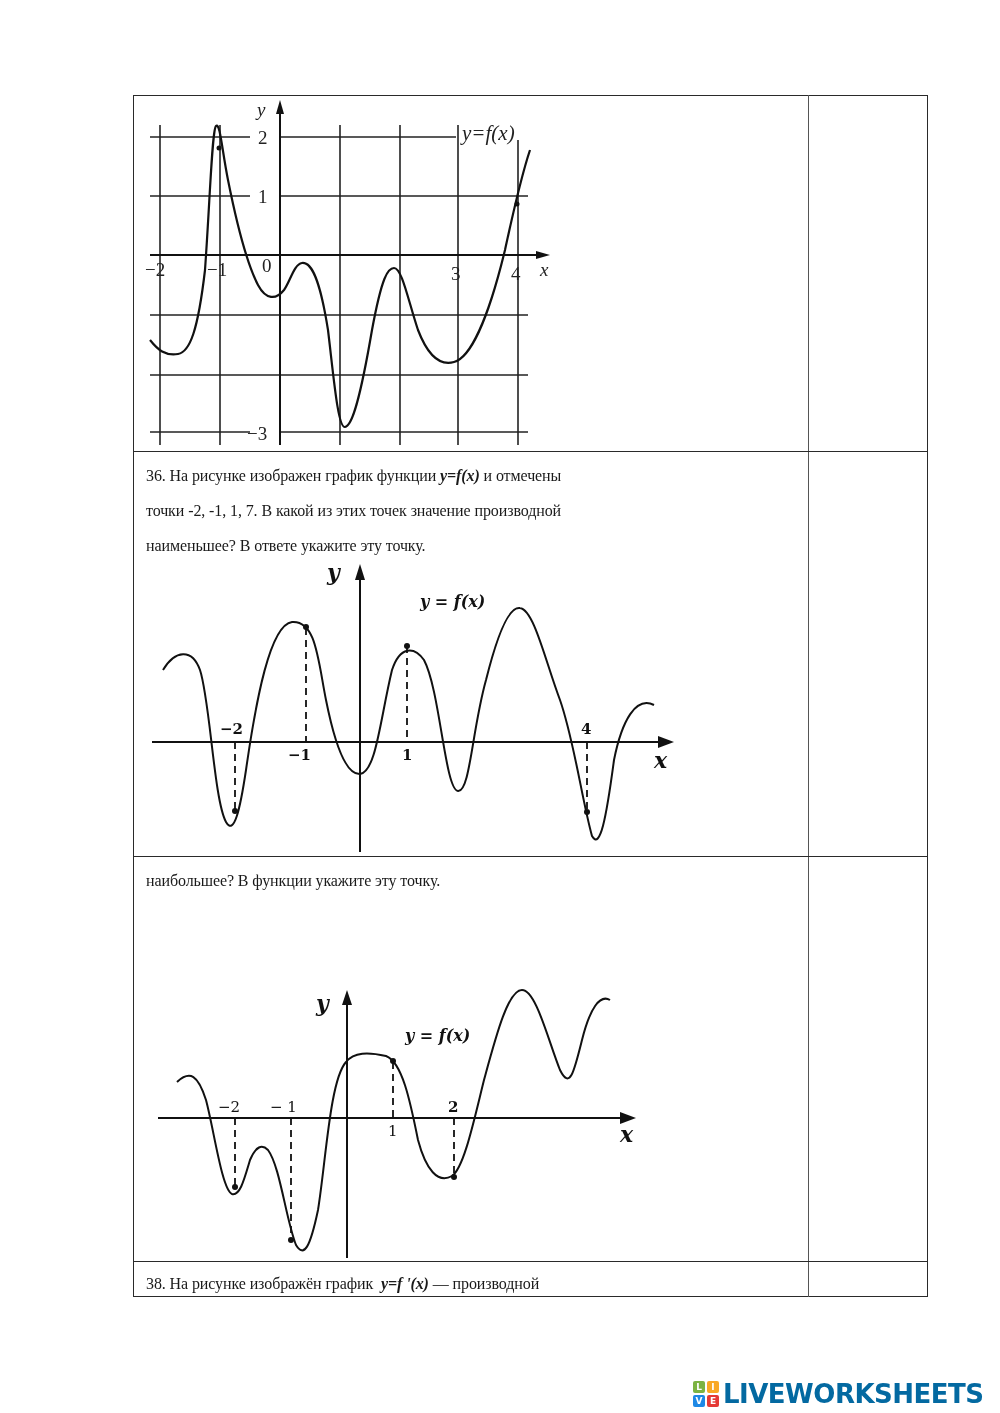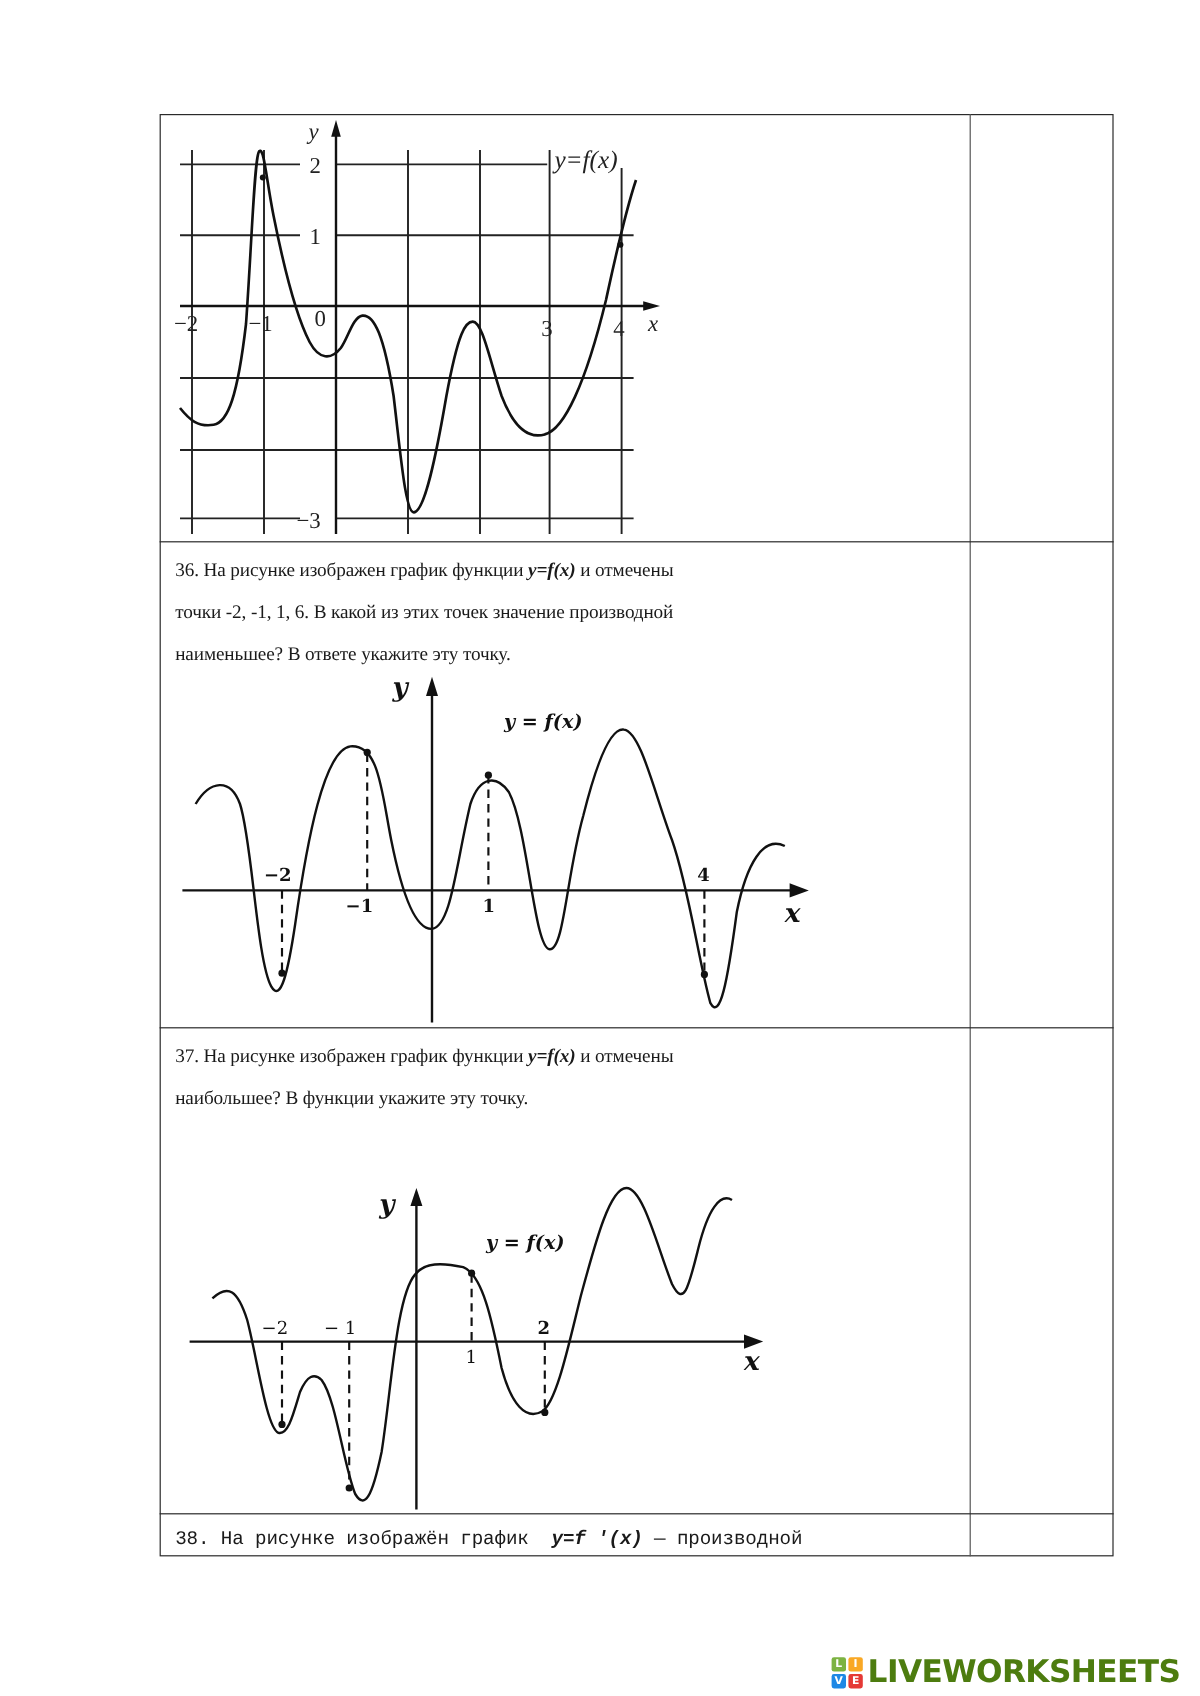--- a/index.html
+++ b/index.html
@@ -12,21 +12,21 @@
             border-left: 1.5px solid #555; }
     .hdiv { position: absolute; left: 133px; width: 795px; height: 0; border-top: 1.5px solid #2a2a2a; }
     .qtext { position: absolute; left: 146px; width: 650px; font-size: 16px; line-height: 35px;
              letter-spacing: -0.1px; }
     .qtext b i, .qtext i b { font-weight: bold; font-style: italic; }
     svg { position: absolute; overflow: visible; }
     .logo { position: absolute; left: 693px; top: 1378px; height: 32px; display: flex; align-items: center; }
     .logo-grid { display: grid; grid-template-columns: 12px 12px; grid-template-rows: 12px 12px; gap: 2px; margin-right: 4px; }
     .logo-grid span { display: flex; align-items: center; justify-content: center; font-family: "DejaVu Sans", sans-serif;
                       font-size: 9px; font-weight: bold; color: #fff; border-radius: 2px; }
-    .logo-text { font-family: "DejaVu Sans", sans-serif; font-weight: bold; font-size: 26px; color: #4d7c0f; letter-spacing: -0.5px; }
+    .logo-text { font-family: "DejaVu Sans", sans-serif; font-weight: bold; font-size: 26px; color: #0369a1; letter-spacing: -0.5px; }
   </style>
 </head>
 <body>
 
 <div class="page">
 
   <div class="tbl"></div>
   <div class="vdiv"></div>
   <div class="hdiv" style="top:451px"></div>
   <div class="hdiv" style="top:856px"></div>
@@ -77,21 +77,21 @@
       <text x="258" y="203">1</text>
       <text x="247" y="440">−3</text>
       <text x="540" y="276" font-style="italic">x</text>
       <text x="257" y="116" font-style="italic">y</text>
       <text x="462" y="140" font-style="italic" font-size="21">y=f(x)</text>
     </g>
   </svg>
 
   <div class="qtext" style="top:458px;">
     <div><span>36.</span> <span>На рисунке изображен график функции </span><b><i>y=f(x)</i></b><span> и отмечены</span></div>
-    <div>точки -2, -1, 1, 6. В какой из этих точек значение производной</div>
+    <div>точки -2, -1, 1, 7. В какой из этих точек значение производной</div>
     <div>наименьшее? В ответе укажите эту точку.</div>
   </div>
 
   <svg width="540" height="300" style="left:140px;top:555px;" viewBox="140 555 540 300">
     <g stroke="#111" stroke-width="2" fill="none">
       <line x1="152" y1="742" x2="662" y2="742"></line>
       <line x1="360" y1="852" x2="360" y2="575"></line>
     </g>
     <polygon points="360,564 355,580 365,580" fill="#111"></polygon>
     <polygon points="674,742 658,736 658,748" fill="#111"></polygon>
@@ -111,21 +111,20 @@
       <text x="288" y="760">−1</text>
       <text x="402" y="760">1</text>
       <text x="581" y="734">4</text>
       <text x="654" y="768" font-size="22" font-style="italic">x</text>
       <text x="327" y="580" font-size="22" font-style="italic">y</text>
       <text x="420" y="607" font-size="16" font-style="italic">y = f(x)</text>
     </g>
   </svg>
 
   <div class="qtext" style="top:863px;">
-    <div><span>37.</span> <span>На рисунке изображен график функции </span><b><i>y=f(x)</i></b><span> и отмечены</span></div>
     <div>наибольшее? В функции укажите эту точку.</div>
   </div>
 
   <svg width="490" height="290" style="left:150px;top:975px;" viewBox="150 975 490 290">
     <g stroke="#111" stroke-width="2" fill="none">
       <line x1="158" y1="1118" x2="624" y2="1118"></line>
       <line x1="347" y1="1258" x2="347" y2="1000"></line>
     </g>
     <polygon points="347,990 342,1005 352,1005" fill="#111"></polygon>
     <polygon points="636,1118 620,1112 620,1124" fill="#111"></polygon>
@@ -144,21 +143,21 @@
       <text x="218" y="1112">−2</text>
       <text x="270" y="1112">− 1</text>
       <text x="388" y="1136">1</text>
       <text x="448" y="1112" font-weight="bold">2</text>
       <text x="620" y="1142" font-size="22" font-weight="bold" font-style="italic">x</text>
       <text x="316" y="1011" font-size="22" font-weight="bold" font-style="italic">y</text>
       <text x="405" y="1041" font-size="16" font-weight="bold" font-style="italic">y = f(x)</text>
     </g>
   </svg>
 
-  <div class="qtext" style="top:1266px;font-family:Liberation Mono, monospace;">
+  <div class="qtext" style="top:1266px;">
     <div><span>38.</span> <span style="white-space:pre">На рисунке изображён график  </span><b><i>y=f '(x)</i></b><span> — производной</span></div>
   </div>
 
   <div class="logo">
     <div class="logo-grid">
       <span style="background:#7cb342">L</span>
       <span style="background:#f9a825">I</span>
       <span style="background:#1e88e5">V</span>
       <span style="background:#e53935">E</span>
     </div>

